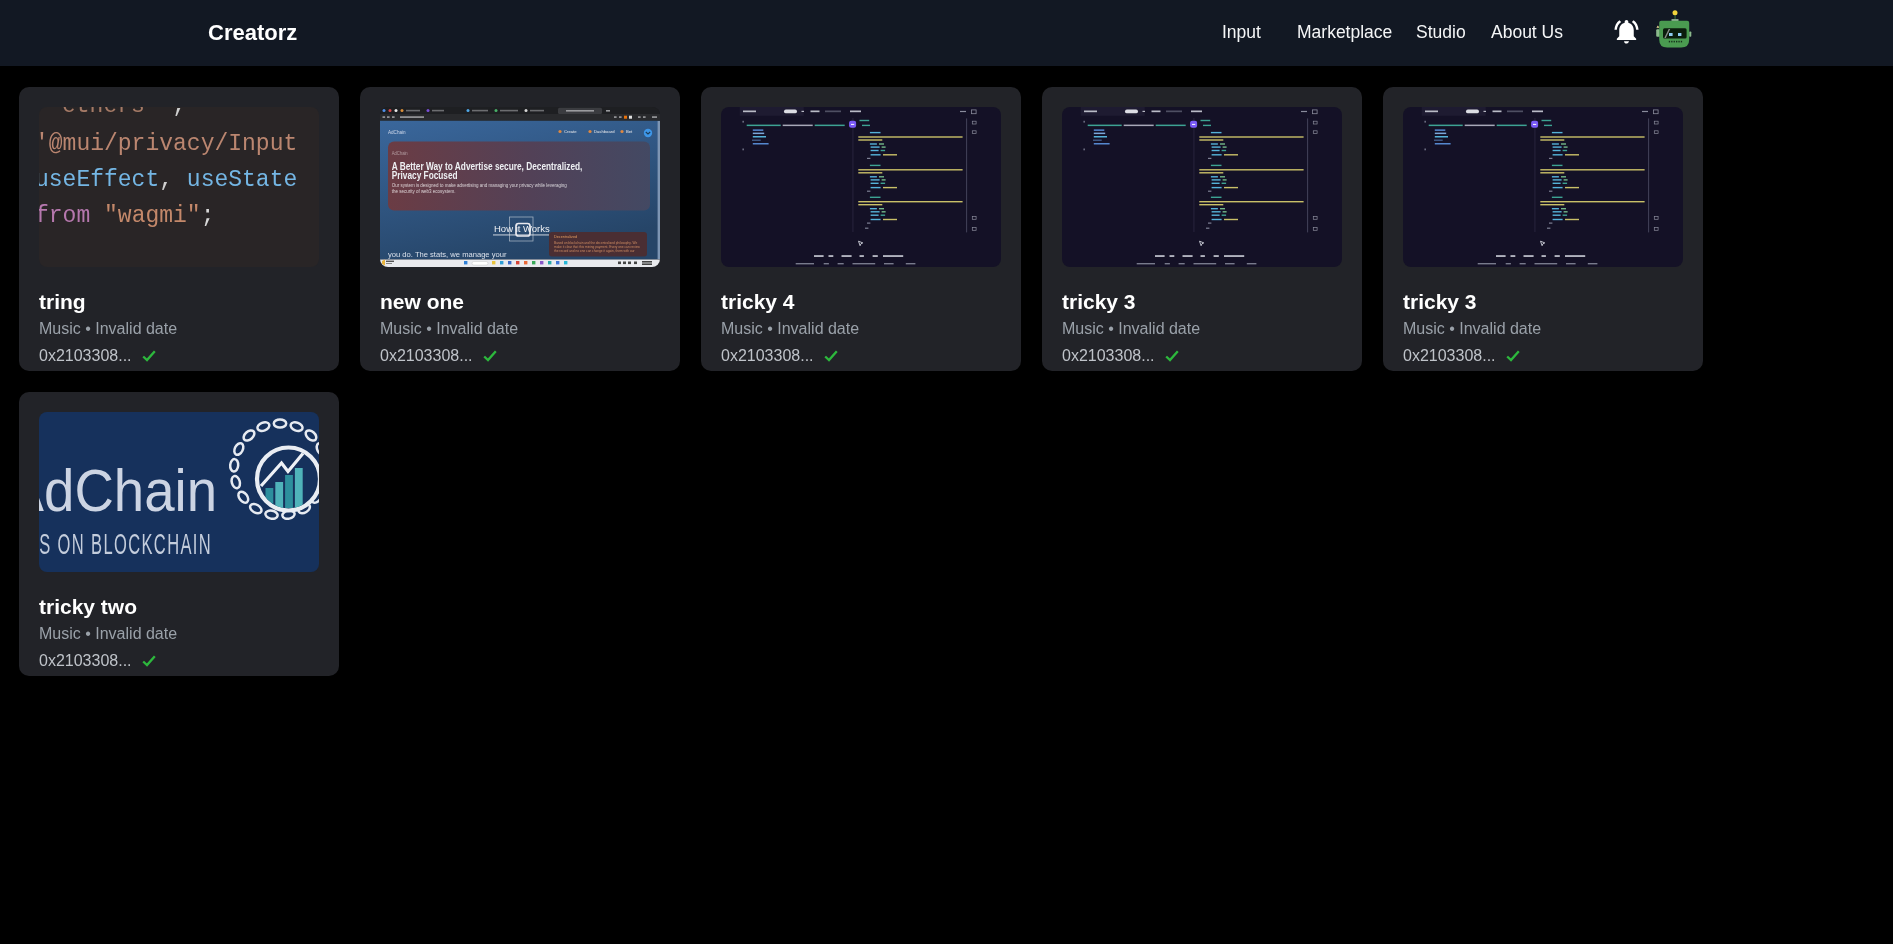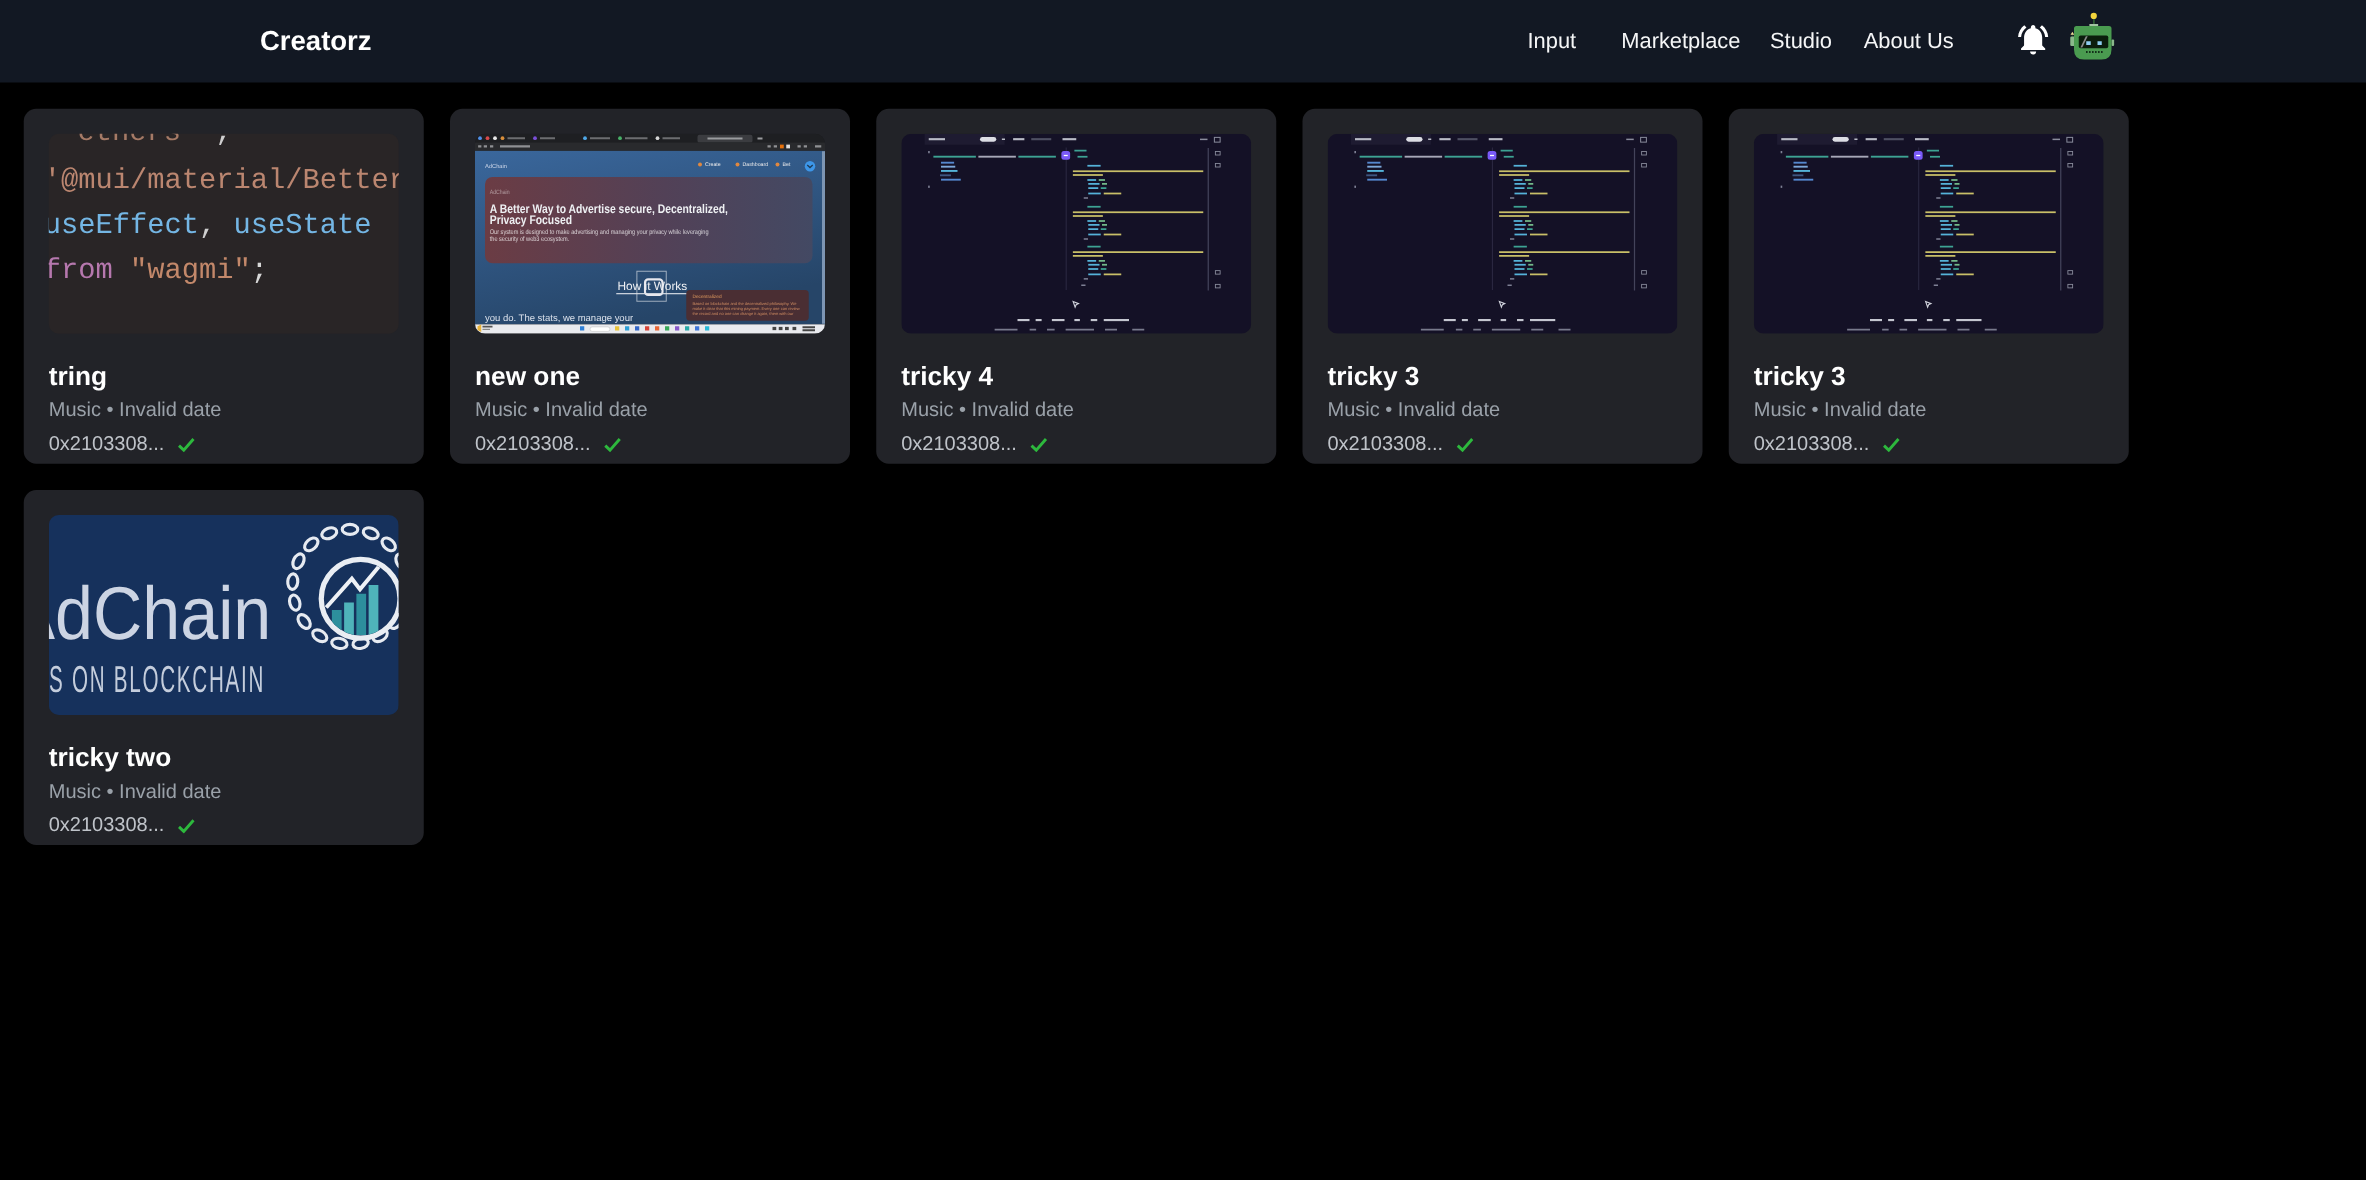--- a/index.html
+++ b/index.html
@@ -67,21 +67,21 @@
         <rect x="25.8" y="31.8" width="1.3" height="1.6"></rect>
       </g>
     </svg>
   </div>
 </header>
 <div class="grid">
 
   <div class="card">
     <div class="thumb codethumb">
       <span style="left:23px; top:-14px; color:#a57a66;">ethers<span style="color:#cfcfcf;">  ,</span></span>
-      <span style="left:-4px; top:24px; color:#bb8670;">'@mui/material/Better</span>
+      <span style="left:-4px; top:24px; color:#bb8670;">'@mui/privacy/Input</span>
       <span style="left:-4px; top:60px; color:#74b6e4;">useEffect<span style="color:#cfcfcf;">,</span> useState</span>
       <span style="left:-4px; top:96px;"><span style="color:#b678ae;">from</span> <span style="color:#c3886a;">"wagmi"</span><span style="color:#d8d8d8;">;</span></span>
     </div>
     <div class="title">tring</div>
     <div class="meta">Music • Invalid date</div>
     <div class="addr">0x2103308...
       <svg width="14" height="12" viewBox="0 0 14 12">
           <path d="M1.2 6.5l3.8 3.6L12.8 1.2" stroke="#2db83d" stroke-width="2.3" fill="none"></path>
         </svg>
     </div>

